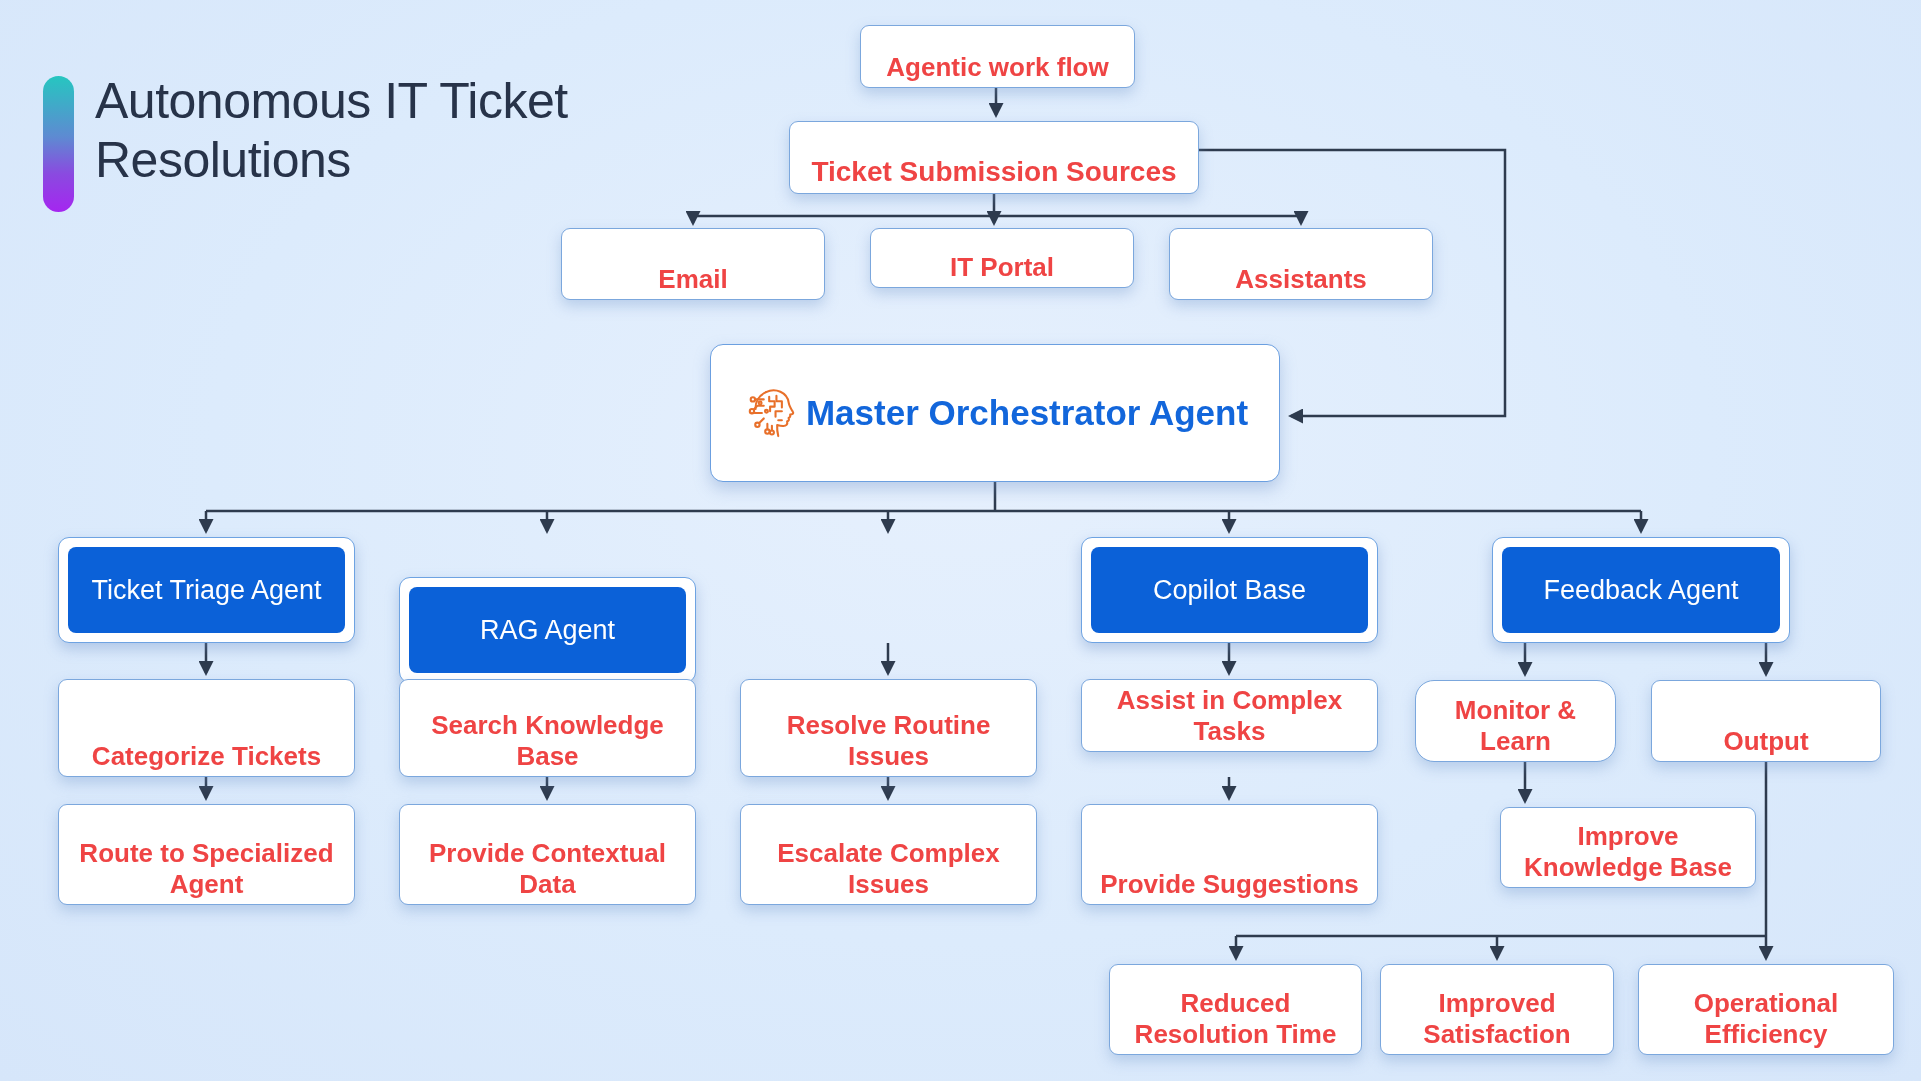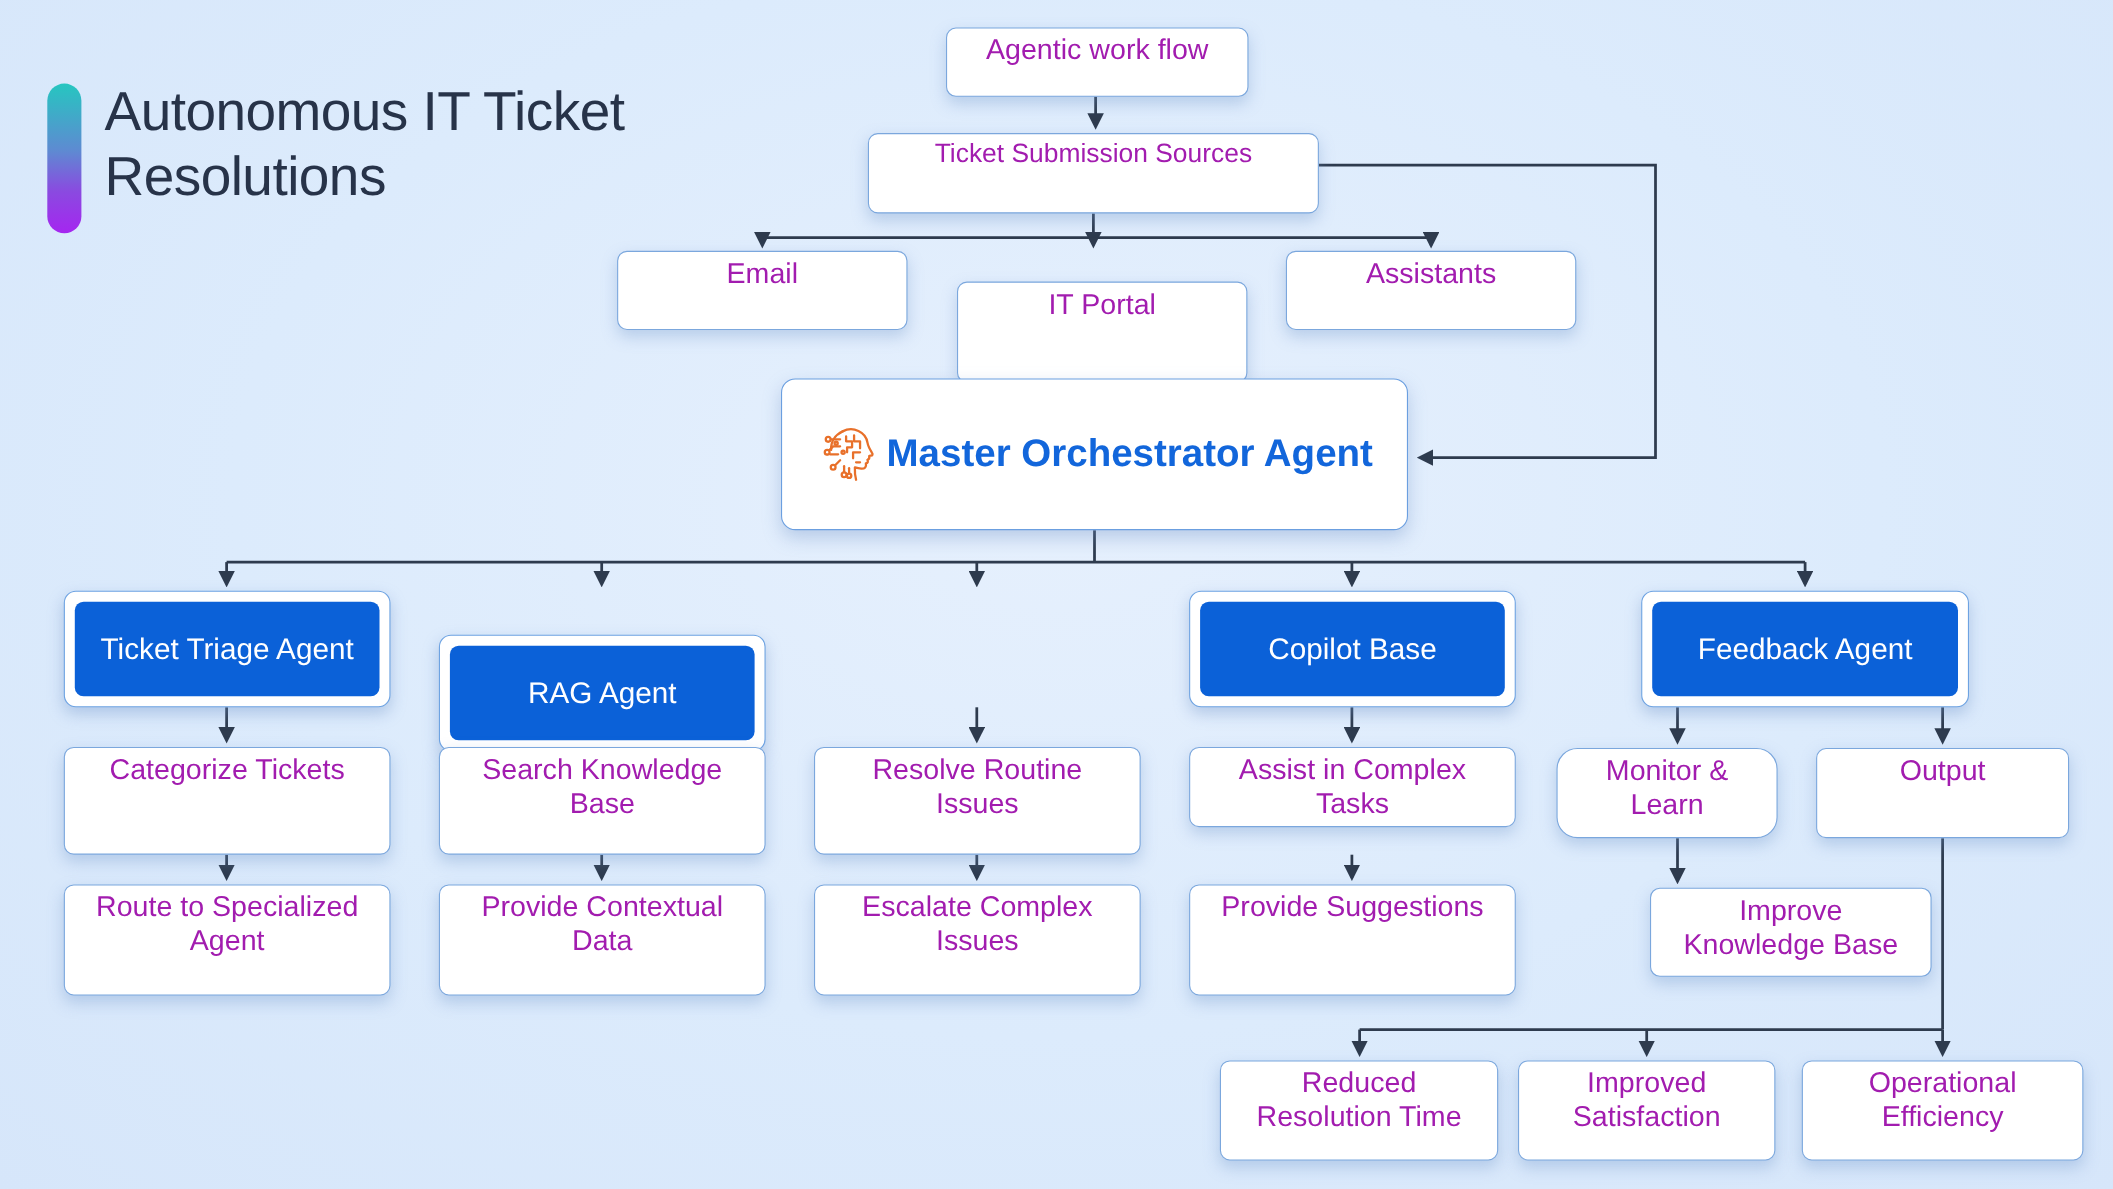--- a/index.html
+++ b/index.html
@@ -5,22 +5,22 @@
   html,body{margin:0;padding:0;}
   body{font-family:"Liberation Sans","DejaVu Sans",sans-serif;}
   #canvas{
     position:relative;width:1921px;height:1081px;overflow:hidden;
     background:radial-gradient(ellipse at 50% 42%, #e6f0fd 0%, #dcebfc 55%, #d6e6fa 100%);
   }
   
   .box{
     position:absolute;box-sizing:border-box;
     background:#ffffff;border:1.6px solid #7ba7dd;border-radius:9px;
-    display:flex;align-items:flex-start;justify-content:center;text-align:center;
-    color:#a21caf;font-size:26px;font-weight:400;line-height:1.2;
+    display:flex;align-items:flex-end;justify-content:center;text-align:center;
+    color:#ef4444;font-size:26px;font-weight:700;line-height:1.2;
     box-shadow:0 6px 14px rgba(110,145,200,.35);
     padding:4px 14px;
   }
   
   .agent-shell{
     position:absolute;box-sizing:border-box;
     background:#ffffff;border:1.6px solid #6ea3e2;border-radius:11px;
     box-shadow:0 6px 14px rgba(110,145,200,.4);
     padding:9px;
   }
@@ -102,28 +102,28 @@
     <path class="ln" d="M1766 762 V936 M1236 936 H1766"></path>
     <path class="ln" d="M1236 936 V958" marker-end="url(#ah)"></path>
     <path class="ln" d="M1497 936 V958" marker-end="url(#ah)"></path>
     <path class="ln" d="M1766 936 V958" marker-end="url(#ah)"></path>
   </svg>
 
   <div class="box" style="left:860px;top:25px;width:275px;height:63px;">
     <span>Agentic work flow</span>
   </div>
 
-  <div class="box" style="left:789px;top:121px;width:410px;height:73px;font-size:24px;">
+  <div class="box" style="left:789px;top:121px;width:410px;height:73px;font-size:28px;">
     <span>Ticket Submission Sources</span>
   </div>
 
   <div class="box" style="left:561px;top:228px;width:264px;height:72px;">
     <span>Email</span>
   </div>
-  <div class="box" style="left:870px;top:228px;width:264px;height:92px;margin-top:28px;">
+  <div class="box" style="left:870px;top:228px;width:264px;height:60px;">
     <span>IT Portal</span>
   </div>
   <div class="box" style="left:1169px;top:228px;width:264px;height:72px;">
     <span>Assistants</span>
   </div>
 
   <div class="master" style="left:710px;top:344px;width:570px;height:138px;">
     <span class="icon-wrap">
       <svg viewBox="0 0 64 64" width="58" height="58" fill="none" stroke="#e8702a" stroke-width="2.3" stroke-linecap="round" stroke-linejoin="round">
         <path d="M26.5 9 C37 3.5 50 9.5 51.5 20.5 C52 23.5 53.5 26.5 56 30.5 C57 32 56.5 33.2 54.8 33.4 L53.2 33.6 C53.6 35.8 53.2 37 51.4 37.6 C52.2 39.4 51.8 40.8 49.8 41.2 C50.6 44.6 48.8 46.6 45.2 46.4 C42.8 46.3 40.8 45.8 38.8 45.2 C38.6 49.2 39 53.5 40 57.5"></path>

